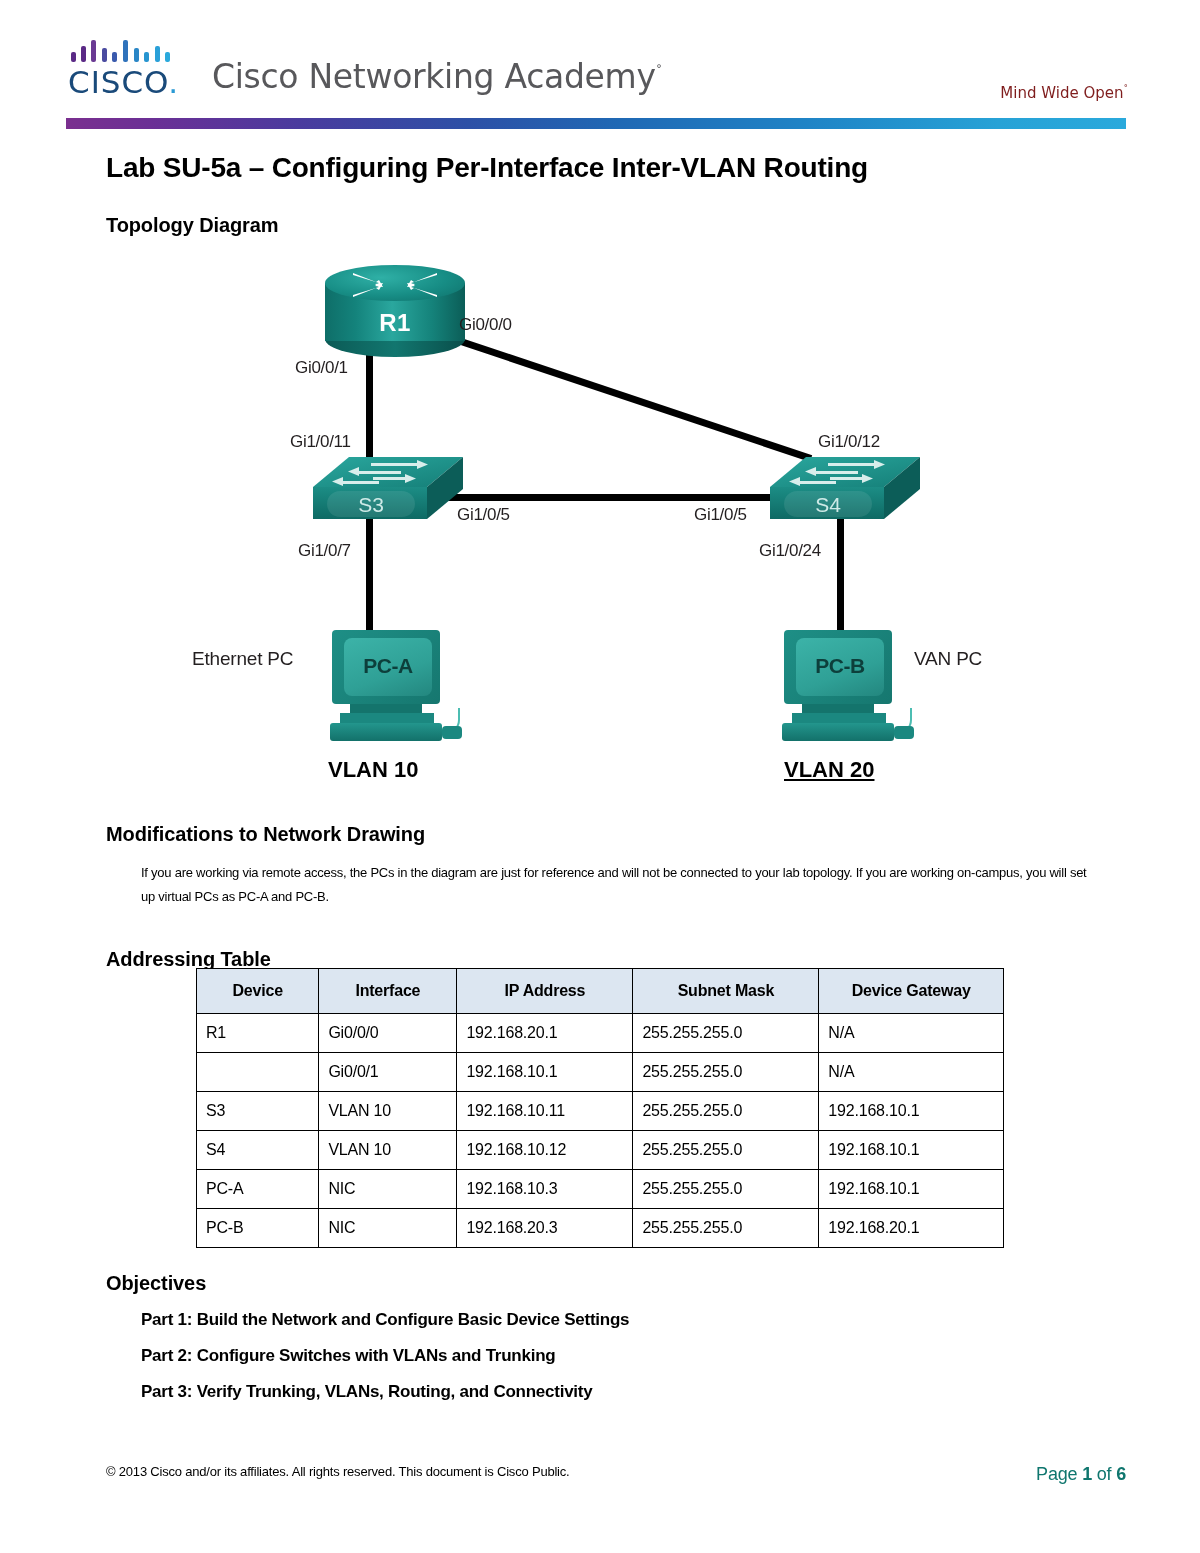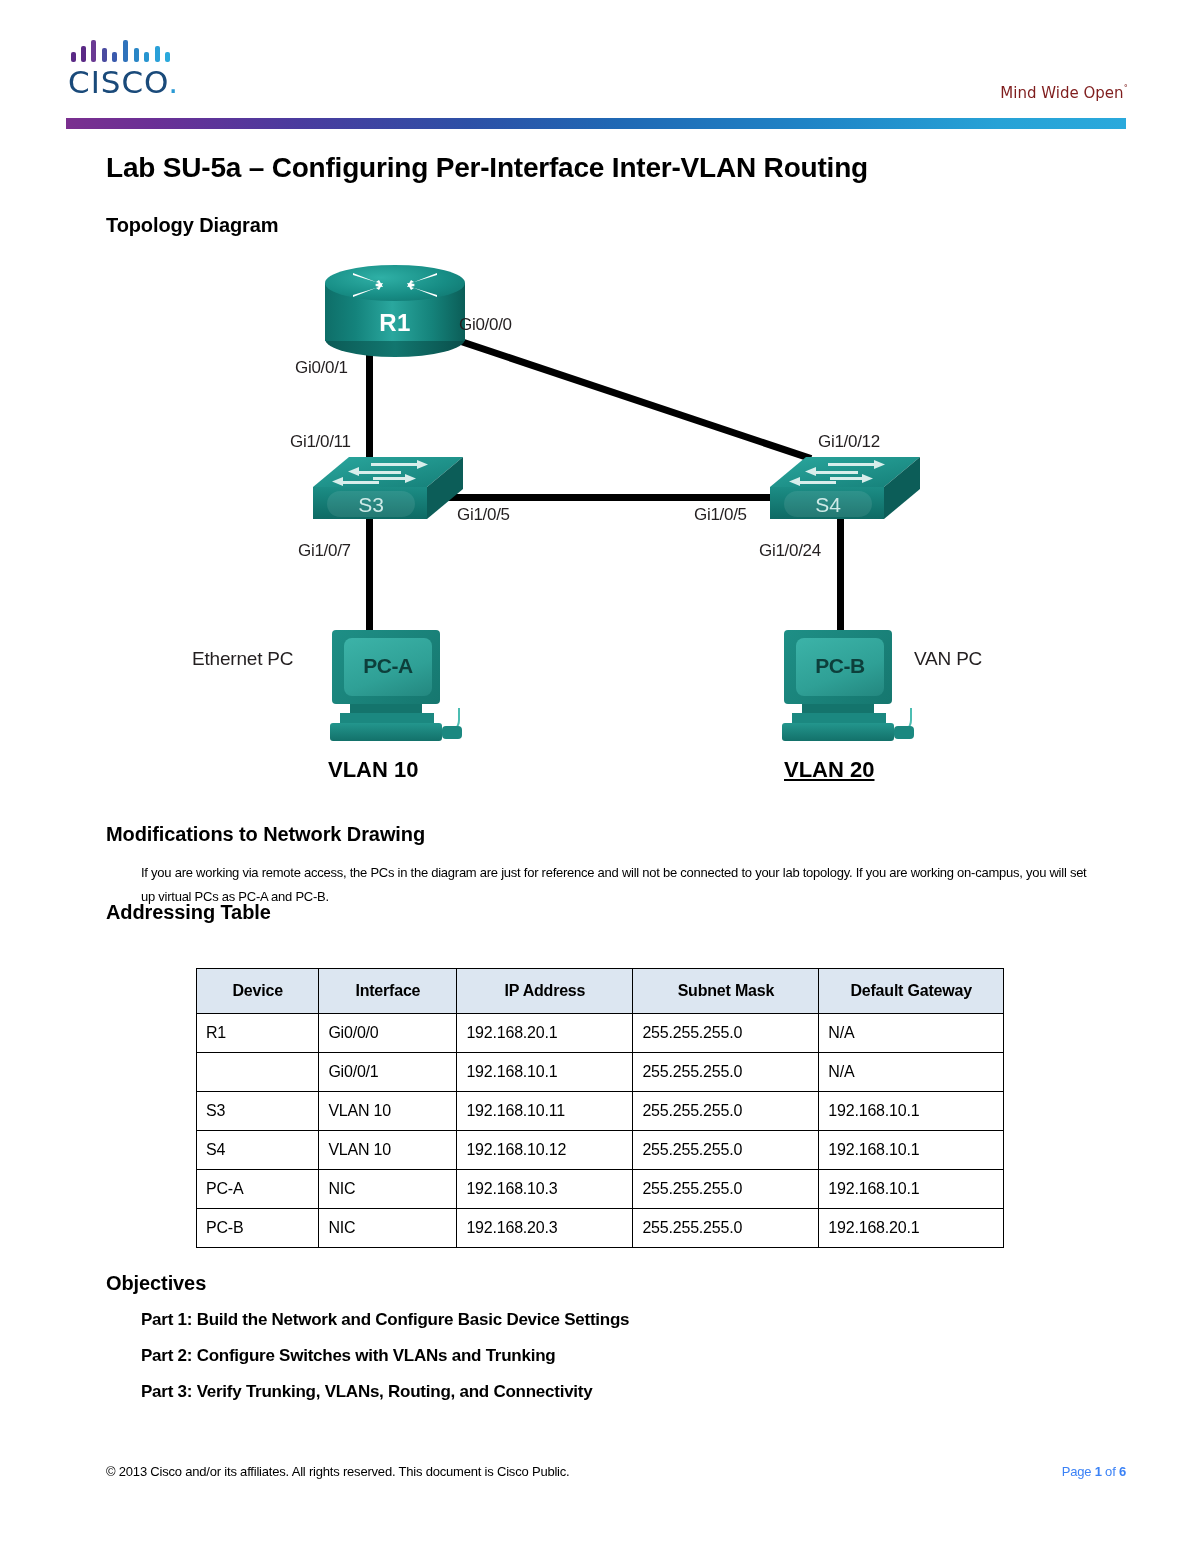--- a/index.html
+++ b/index.html
@@ -110,21 +110,21 @@
   .h2 {
     position: absolute;
     left: 106px;
     font-size: 20px;
     font-weight: bold;
     letter-spacing: -0.1px;
     white-space: nowrap;
   }
   #h-topology { top: 214px; }
   #h-modifications { top: 823px; }
-  #h-addressing { top: 901px; }
+  #h-addressing { top: 948px; }
   #h-objectives { top: 1272px; }
 
   .body-para {
     position: absolute;
     left: 141px;
     top: 861px;
     width: 955px;
     font-size: 13px;
     line-height: 24px;
     letter-spacing: -0.25px;
@@ -367,22 +367,22 @@
     top: 1464px;
     font-size: 13px;
     color: #000000;
     letter-spacing: -0.2px;
     white-space: nowrap;
   }
   .footer-right {
     position: absolute;
     right: 74px;
     top: 1464px;
-    font-size: 13px;
-    color: #3b82f6;
+    font-size: 18px;
+    color: #0f766e;
     letter-spacing: -0.2px;
     white-space: nowrap;
   }
   .footer-right b { font-weight: bold; }
 </style>
 </head>
 <body>
 
 <div class="page-header">
 
@@ -395,20 +395,21 @@
       <span style="left:41px;  height:10px; background:#3a5aad;"></span>
       <span style="left:52px;  height:22px; background:#2f72bb;"></span>
       <span style="left:63px;  height:14px; background:#2a86c6;"></span>
       <span style="left:73px;  height:10px; background:#2795d0;"></span>
       <span style="left:84px;  height:16px; background:#2aa0d8;"></span>
       <span style="left:94px;  height:10px; background:#2aa9dc;"></span>
     </div>
     <div class="cisco-wordmark"><span>CISCO</span><span class="dot">.</span></div>
   </div>
 
+  <div class="academy-text"><span>Cisco Networking Academy</span><span class="tm">˚</span></div>
 
   <div class="tagline"><span>Mind Wide Open</span><span class="tm">˚</span></div>
 
   <div class="header-rule"></div>
 </div>
 
 <div class="doc-title">Lab SU-5a – Configuring Per-Interface Inter-VLAN Routing</div>
 <div class="h2" id="h-topology">Topology Diagram</div>
 
 <div class="topology">
@@ -547,21 +548,21 @@
 
 <div class="h2" id="h-addressing">Addressing Table</div>
 
 <table class="addr-table">
   <thead>
     <tr>
       <th class="col-device">Device</th>
       <th class="col-interface">Interface</th>
       <th class="col-ip">IP Address</th>
       <th class="col-mask">Subnet Mask</th>
-      <th class="col-gw">Default Gateway</th>
+      <th class="col-gw">Device Gateway</th>
     </tr>
   </thead>
   <tbody>
     <tr>
       <td>R1</td>
       <td>Gi0/0/0</td>
       <td>192.168.20.1</td>
       <td>255.255.255.0</td>
       <td>N/A</td>
     </tr>

